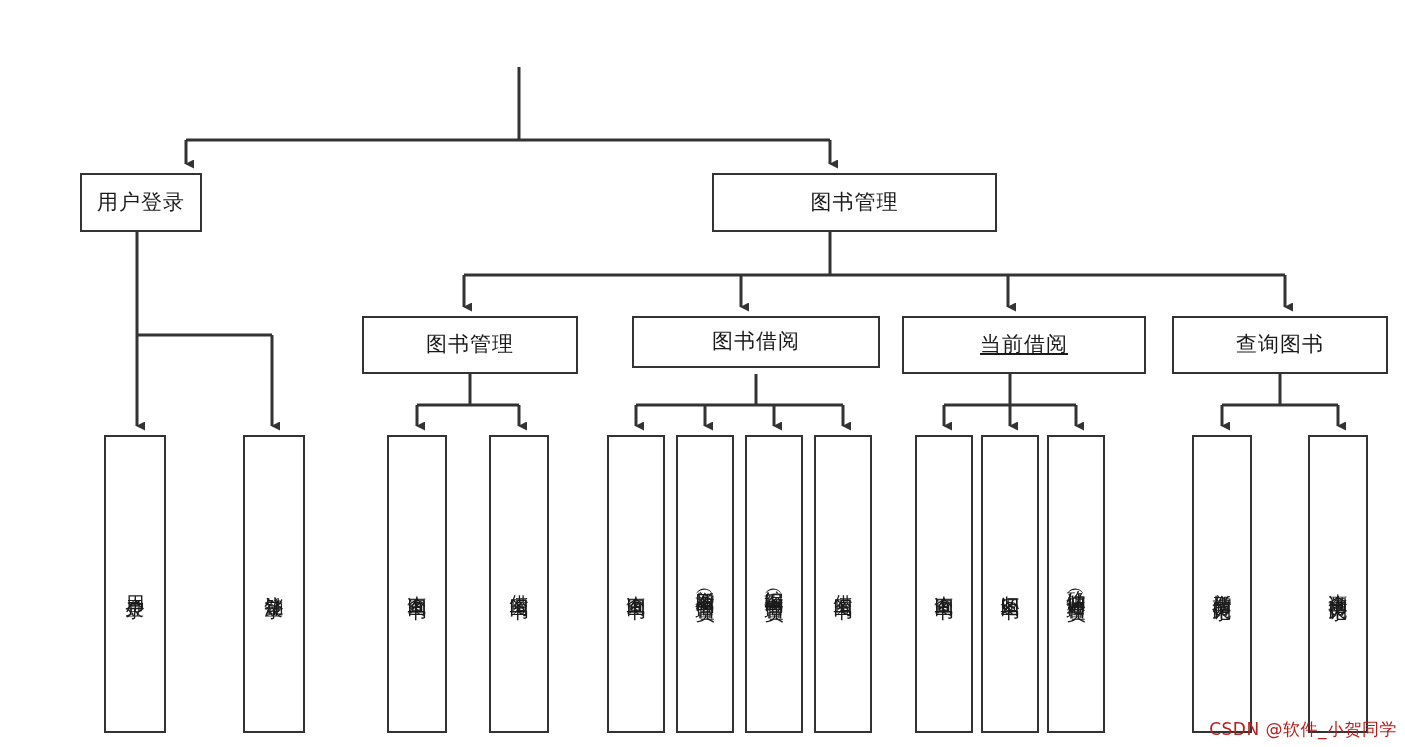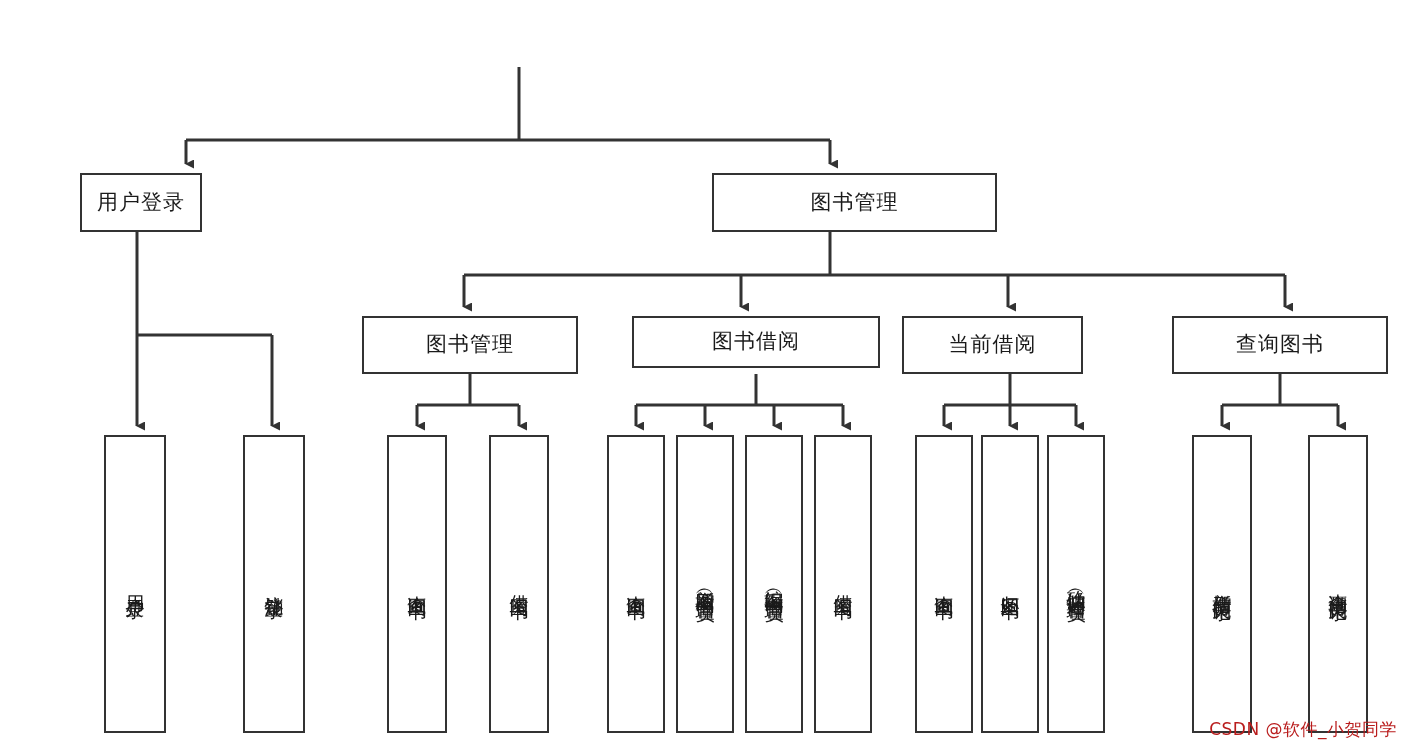--- a/index.html
+++ b/index.html
@@ -138,21 +138,21 @@
   </div>
 
   <div class="node horizontal" style="left:362px; top:316px; width:216px; height:58px;">
     <span class="label">图书管理</span>
   </div>
 
   <div class="node horizontal" style="left:632px; top:316px; width:248px; height:52px;">
     <span class="label">图书借阅</span>
   </div>
 
-  <div class="node horizontal" style="left:902px; top:316px; width:181px; height:58px;">
+  <div class="node horizontal" style="left:902px; top:316px; width:244px; height:58px;text-decoration:underline;">
     <span class="label">当前借阅</span>
   </div>
 
   <div class="node horizontal" style="left:1172px; top:316px; width:216px; height:58px;">
     <span class="label">查询图书</span>
   </div>
 
   <div class="node vertical" style="left:104px; top:435px; width:62px; height:298px;">
     <span class="label">用户登录</span>
   </div>

